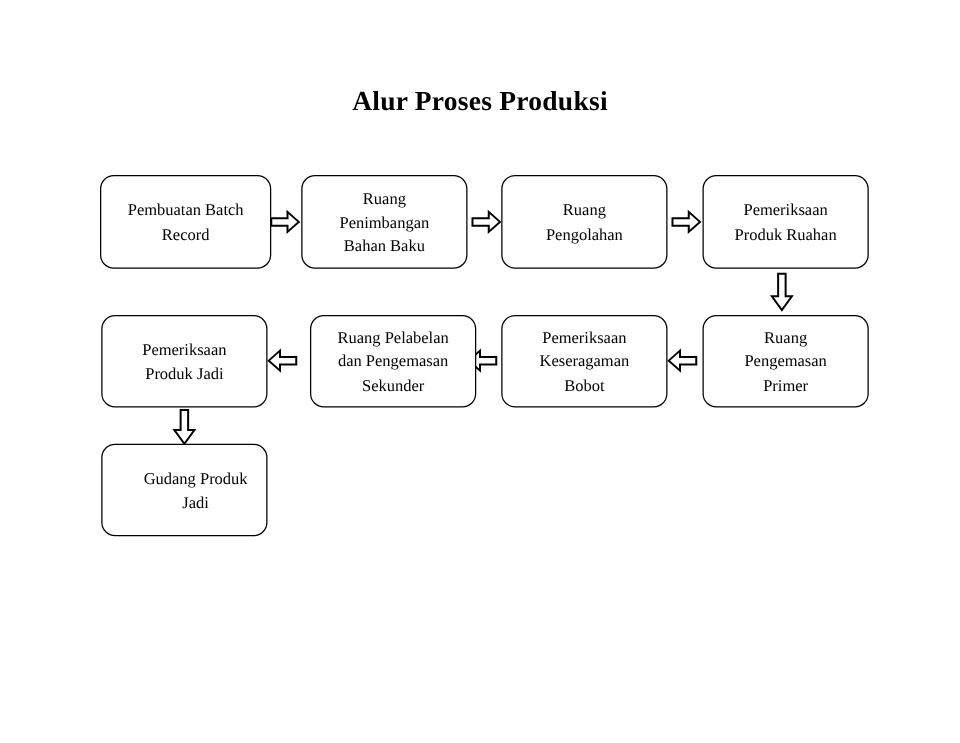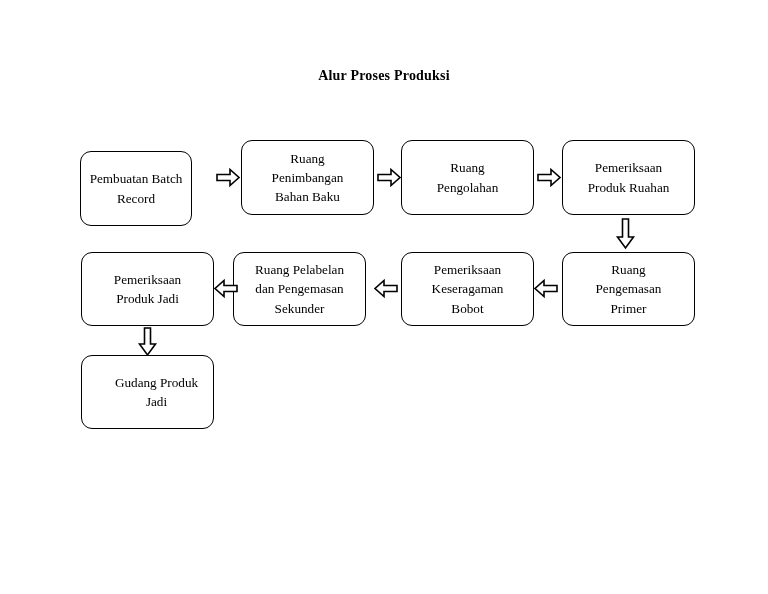--- a/index.html
+++ b/index.html
@@ -23,21 +23,21 @@
     inset: 0;
   }
 
   
   .diagram-title {
     position: absolute;
     left: 0;
     right: 0;
     top: 68px;
     text-align: center;
-    font-size: 14px;
+    font-size: 22px;
     font-weight: bold;
     letter-spacing: 0.2px;
     line-height: 1.2;
   }
 
   
   .node {
     position: absolute;
     box-sizing: border-box;
     border: 1.7px solid #000000;
@@ -72,21 +72,21 @@
     stroke-linejoin: miter;
   }
 </style>
 </head>
 <body>
 
 <div id="diagram-canvas">
 
   <div class="diagram-title">Alur Proses Produksi</div>
 
-  <div class="node" style="left:80px;  top:140px; width:112px; height:75px;margin-top:11px;">
+  <div class="node" style="left:80px;  top:140px; width:137px; height:75px;">
     <span class="node-label">Pembuatan Batch
 Record</span>
   </div>
 
   <div class="arrow" style="left:216px; top:168px; width:24px; height:19px;">
     <svg viewBox="0 0 24 19" width="24" height="19">
       <path d="M1,6.5 L14,6.5 L14,1.5 L23,9.5 L14,17.5 L14,12.5 L1,12.5 Z"></path>
     </svg>
   </div>
 
@@ -141,21 +141,21 @@
 Keseragaman
 Bobot</span>
   </div>
 
   <div class="arrow" style="left:374px; top:279px; width:24px; height:19px;">
     <svg viewBox="0 0 24 19" width="24" height="19">
       <path d="M23,6.5 L10,6.5 L10,1.5 L1,9.5 L10,17.5 L10,12.5 L23,12.5 Z"></path>
     </svg>
   </div>
 
-  <div class="node" style="left:233px; top:252px; width:133px; height:74px;">
+  <div class="node" style="left:248px; top:252px; width:133px; height:74px;">
     <span class="node-label">Ruang Pelabelan
 dan Pengemasan
 Sekunder</span>
   </div>
 
   <div class="arrow" style="left:214px; top:279px; width:24px; height:19px;">
     <svg viewBox="0 0 24 19" width="24" height="19">
       <path d="M23,6.5 L10,6.5 L10,1.5 L1,9.5 L10,17.5 L10,12.5 L23,12.5 Z"></path>
     </svg>
   </div>

